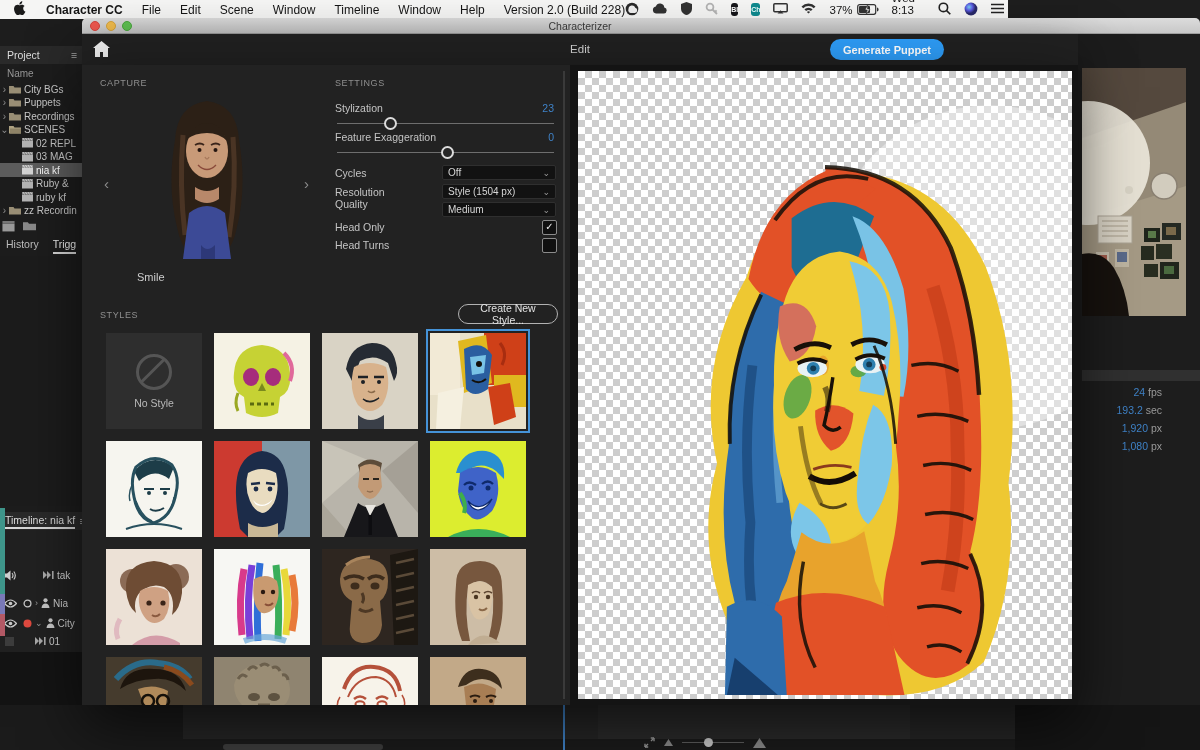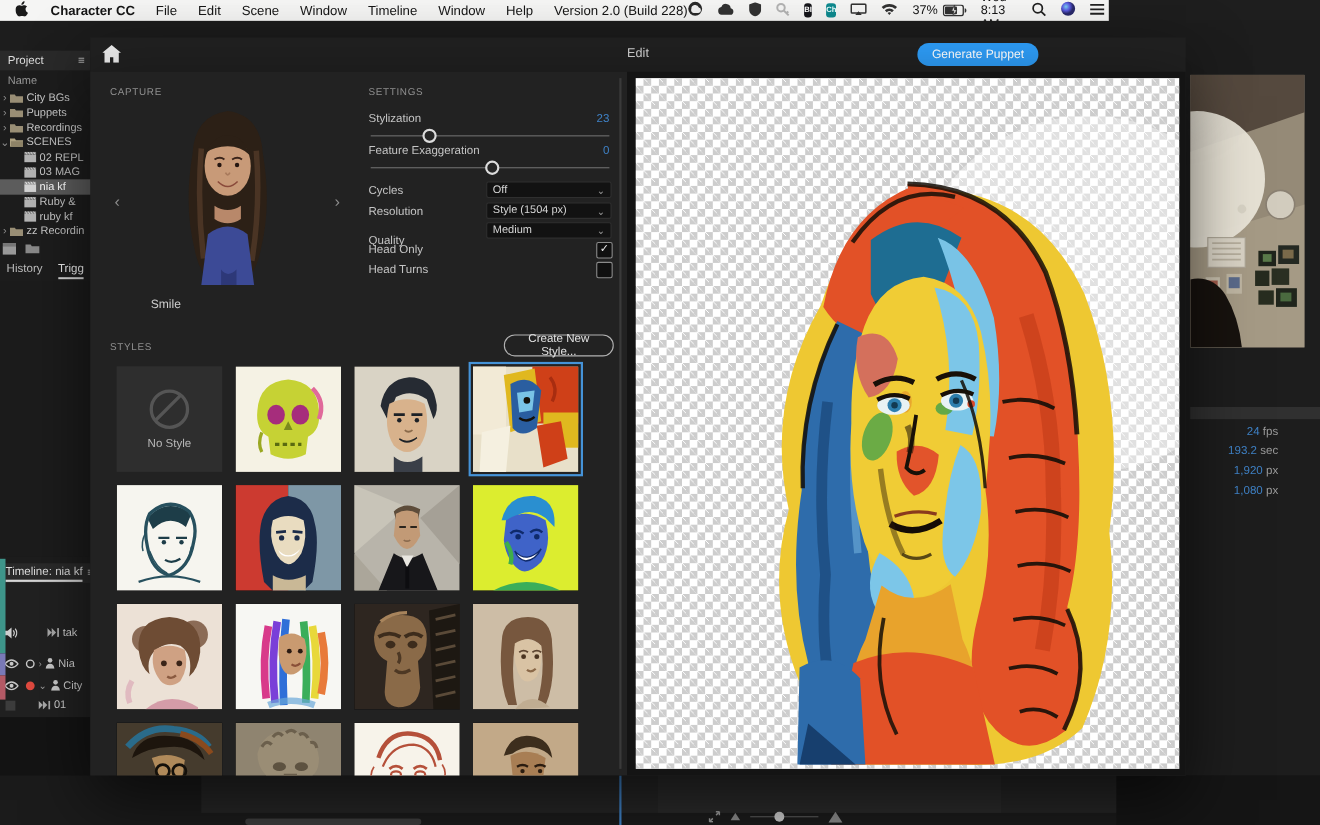--- a/index.html
+++ b/index.html
@@ -53,21 +53,21 @@
   #hscroll{left:223px;top:744px;width:160px;height:6px;border-radius:3px;background:#3d3d3d}
   
   #win{left:82px;top:18px;width:1118px;height:687px}
   #titlebar{left:0;top:0;width:1118px;height:15px;background:linear-gradient(#dcdcdc,#c8c8c8);
             border-bottom:1px solid #9f9f9f;border-radius:5px 5px 0 0}
   .tl-dot{position:absolute;top:2.5px;width:10px;height:10px;border-radius:50%}
   #win-title{position:absolute;left:498px;top:1.5px;transform:translateX(-50%);font-size:10.5px;color:#3c3c3c}
   #toolbar{left:0;top:16px;width:996px;height:31px;background:#202020;box-shadow:0 22px 55px rgba(0,0,0,.6)}
   #tb-edit{position:absolute;left:498px;top:9px;transform:translateX(-50%);font-size:11.5px;color:#cfcfcf}
   #gen-btn{position:absolute;right:134px;top:5px;height:21px;padding:0 13px;background:#2d9bf5;color:#fff;
-           font-size:11px;font-weight:normal;border:none;border-radius:11px;display:flex;align-items:center}
+           font-size:11px;font-weight:bold;border:none;border-radius:11px;display:flex;align-items:center}
   #content{left:0;top:47px;width:996px;height:640px;background:#222;overflow:hidden;box-shadow:0 22px 55px rgba(0,0,0,.6)}
   .sec-hd{position:absolute;font-size:9px;letter-spacing:.6px;color:#8f8f8f}
   .set-lbl{position:absolute;font-size:10.5px;color:#c4c4c4;white-space:nowrap}
   .set-val{position:absolute;font-size:10.5px;color:#3f82c7;right:522px;text-align:right;width:40px}
   .sl-track{position:absolute;left:255px;width:217px;height:1px;background:#6e6e6e}
   .sl-thumb{position:absolute;width:9px;height:9px;border-radius:50%;background:#262626;border:2px solid #dcdcdc;top:-6px}
   .dd{position:absolute;left:360px;width:114px;height:15px;background:#121212;border:1px solid #2f2f2f;
       border-radius:2px;color:#d6d6d6;font-size:10px;display:flex;align-items:center;padding:0 5px;box-sizing:border-box}
   .dd .chev{margin-left:auto;color:#9a9a9a;font-size:9px;line-height:6px}
   .cb{position:absolute;left:460px;width:13px;height:13px;background:#101010;border:1px solid #8b8b8b;border-radius:2px;
@@ -388,20 +388,26 @@
   <span style="position:relative;width:62px;height:10px;display:inline-block">
     <span style="position:absolute;left:0;top:4.5px;width:62px;height:1px;background:#5d5d5d"></span>
     <span style="position:absolute;left:22px;top:0;width:9px;height:9px;border-radius:50%;background:#c9c9c9"></span>
   </span>
   <svg width="13" height="10" viewBox="0 0 13 10">
       <path d="M0 10 6.5 0 13 10z" fill="#8a8a8a"></path>
     </svg>
 </div>
 
 <div id="win" class="abs">
+  <div id="titlebar" class="abs">
+    <span class="tl-dot" style="left:8px;background:#f25a51;border:1px solid #d8453d;box-sizing:border-box"></span>
+    <span class="tl-dot" style="left:24px;background:#f5bf4f;border:1px solid #d8a53c;box-sizing:border-box"></span>
+    <span class="tl-dot" style="left:40px;background:#61c454;border:1px solid #4aa93e;box-sizing:border-box"></span>
+    <span id="win-title">Characterizer</span>
+  </div>
   <div id="toolbar" class="abs">
     <svg class="abs" style="left:11px;top:7px" width="17" height="16" viewBox="0 0 17 16">
         <path d="M8.5 0 0 7h2v9h5v-5h3v5h5V7h2z" fill="#e8e8e8"></path>
       </svg>
     <span id="tb-edit">Edit</span>
     <button id="gen-btn">Generate Puppet</button>
   </div>
 
   <div id="content" class="abs">
 
@@ -445,21 +451,21 @@
       <span>Off</span>
       <span class="chev">⌄</span>
     </div>
 
     <span class="set-lbl" style="left:253px;top:121px">Resolution</span>
     <div class="dd" style="top:119px">
       <span>Style (1504 px)</span>
       <span class="chev">⌄</span>
     </div>
 
-    <span class="set-lbl" style="left:253px;top:148px">Quality</span>
+    <span class="set-lbl" style="left:253px;top:133px">Quality</span>
     <div class="dd" style="top:137px">
       <span>Medium</span>
       <span class="chev">⌄</span>
     </div>
 
     <span class="set-lbl" style="left:253px;top:156px">Head Only</span>
     <span class="cb" style="top:155px">✓</span>
 
     <span class="set-lbl" style="left:253px;top:174px">Head Turns</span>
     <span class="cb" style="top:173px"></span>

